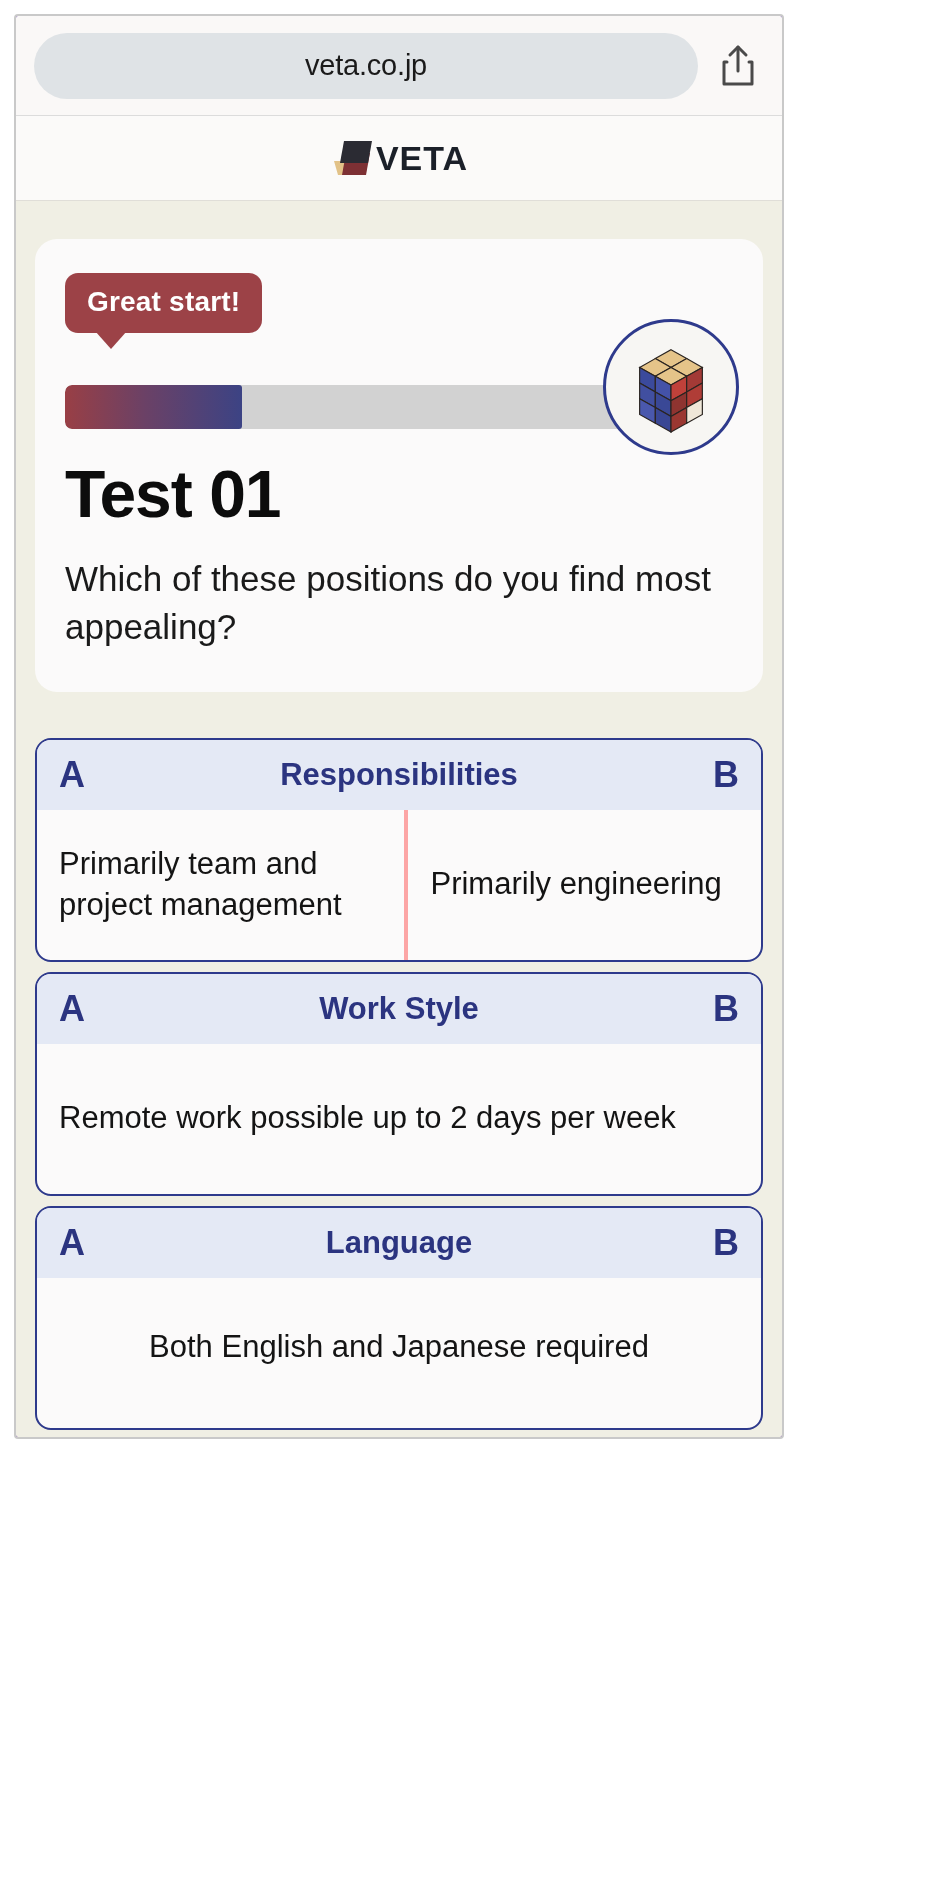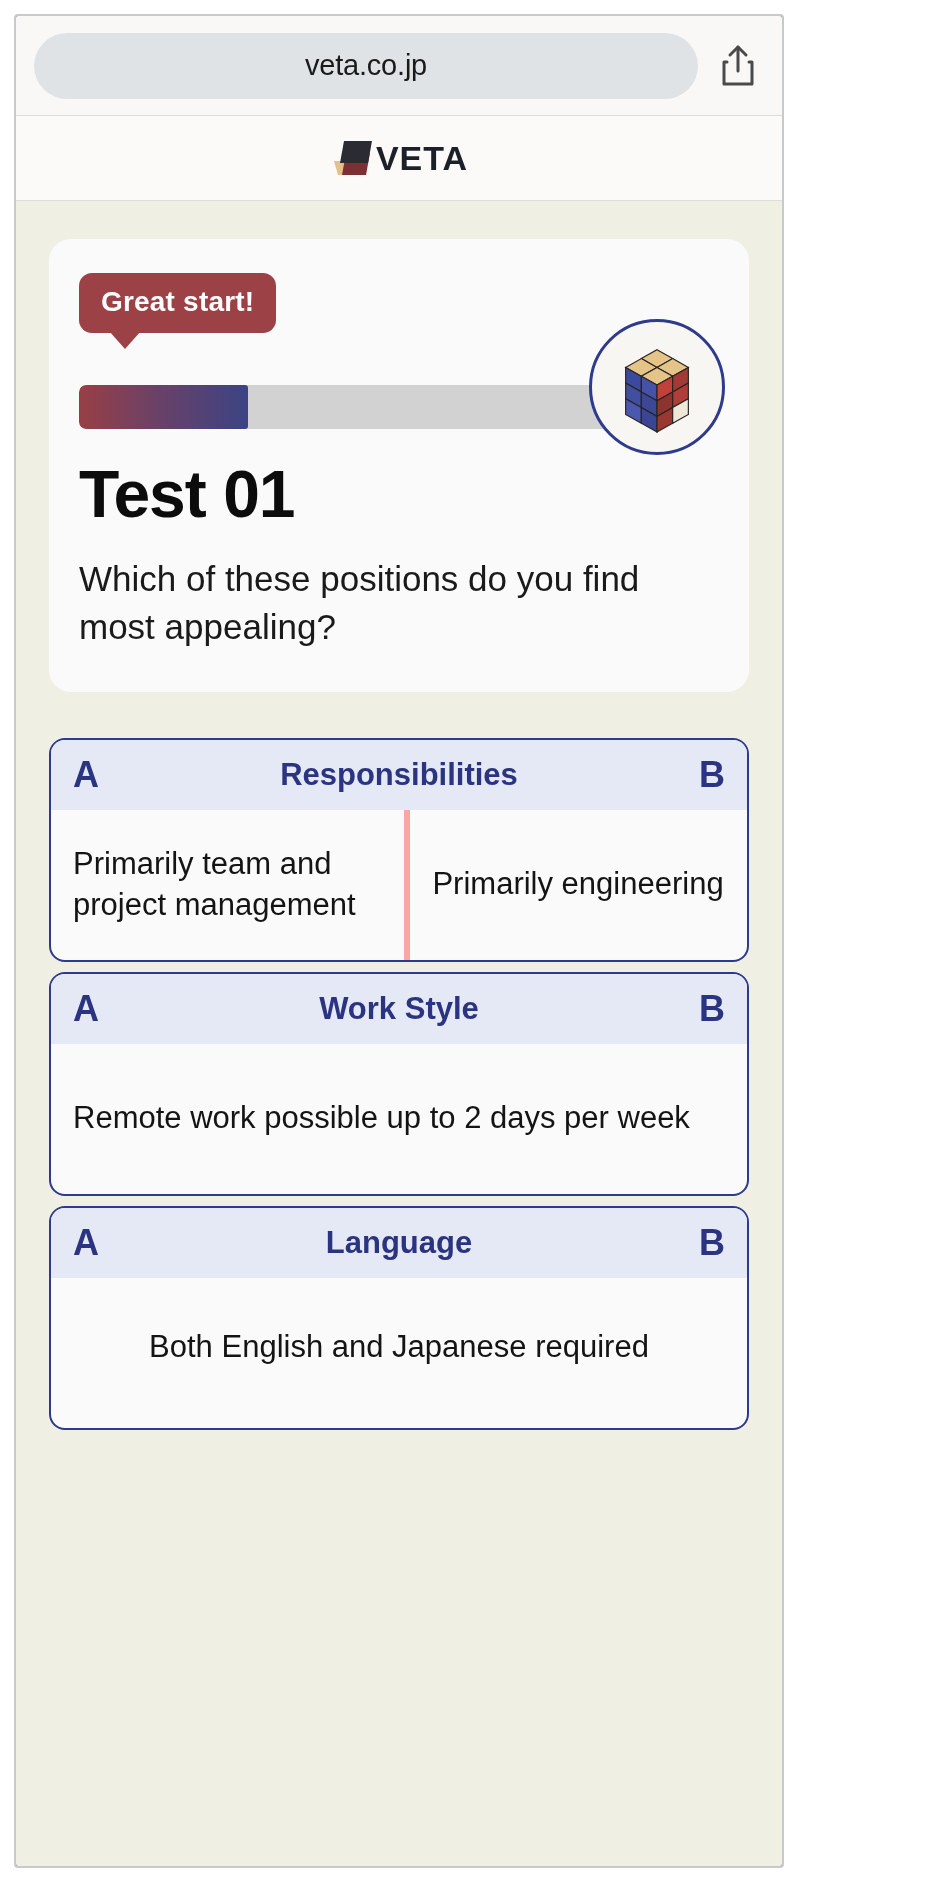--- a/index.html
+++ b/index.html
@@ -10,21 +10,21 @@
     background: #ffffff;
     font-family: "Liberation Sans", sans-serif;
     overflow: hidden;
   }
 
   .device {
     position: absolute;
     left: 14px;
     top: 14px;
     width: 770px;
-    height: 1854px;
+    height: 1425px;
     background: #4c1d95;
     border: 2px solid #c9c9c9;
     border-radius: 4px;
     overflow: hidden;
     display: flex;
     flex-direction: column;
   }
 
   
   .browser-bar {
@@ -75,21 +75,21 @@
     font-size: 34px;
     font-weight: bold;
     letter-spacing: 1px;
     color: #1b2029;
   }
 
   
   .page {
     flex: 1 1 auto;
     background: #f0efe4;
-    padding: 0 19px;
+    padding: 0 5px;
     overflow: hidden;
     position: relative;
   }
 
   
   .quiz-card {
     margin: 38px 14px 0 14px;
     background: #fbfafa;
     border-radius: 22px;
     padding: 34px 30px 40px 30px;
@@ -217,21 +217,21 @@
   .cmp-body { display: flex; align-items: stretch; min-height: 150px; }
   .cmp-cell {
     flex: 1 1 50%;
     padding: 26px 22px;
     font-size: 31px;
     color: #141414;
     line-height: 1.32;
     display: flex;
     align-items: center;
   }
-  .cmp-cell.right { border-left: 6px solid #fca5a5; margin-left: 11px; }
+  .cmp-cell.right { border-left: 4px solid #fca5a5; margin-left: 11px; }
 </style>
 </head>
 <body>
 
 <div class="device">
 
   <div class="browser-bar">
     <div class="url-pill">
       <span class="url-text">veta.co.jp</span>
     </div>

